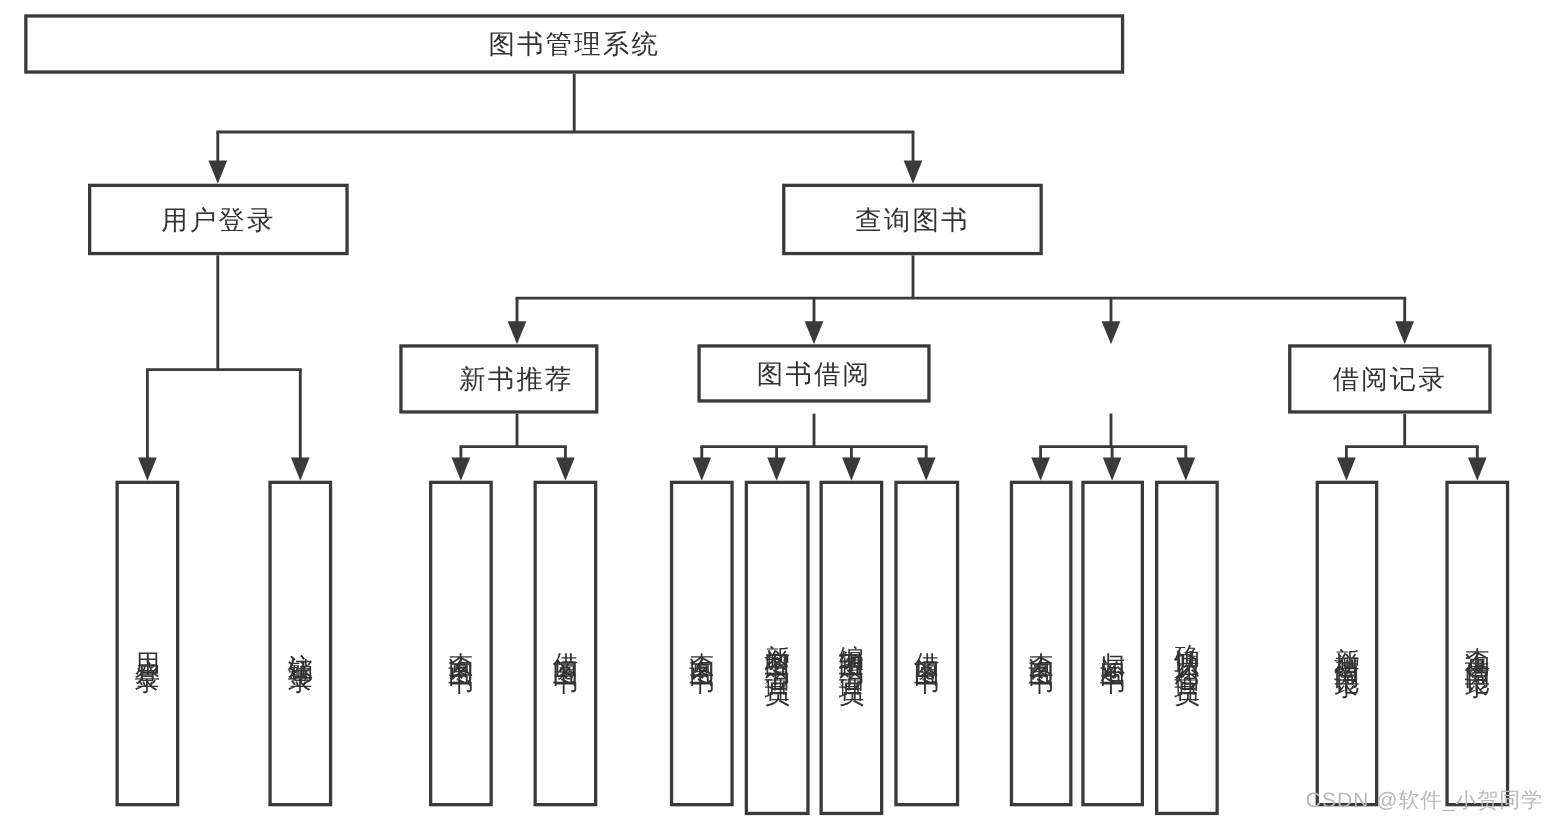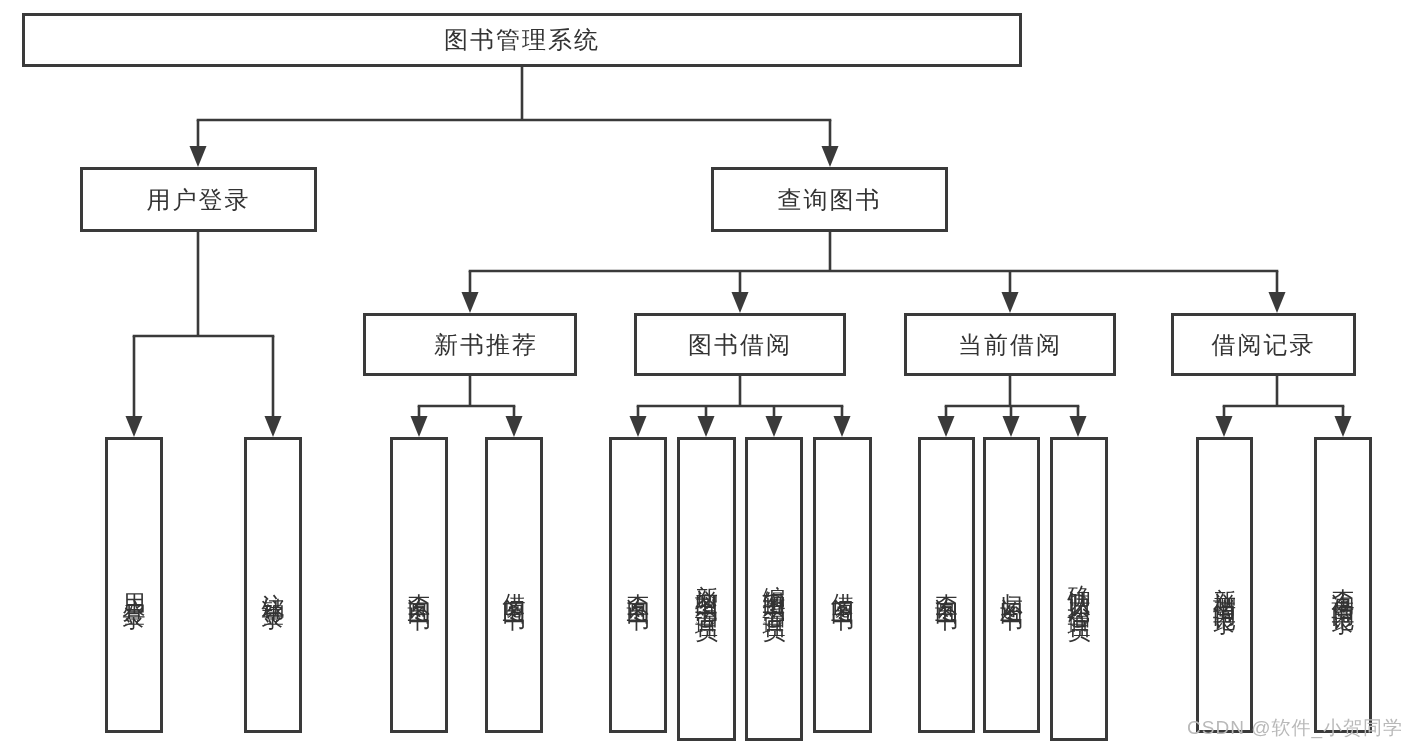--- a/index.html
+++ b/index.html
@@ -19,22 +19,22 @@
   .vbox .vtext{
     writing-mode:vertical-rl;text-orientation:mixed;
     font-size:23px;letter-spacing:5px;line-height:1;white-space:nowrap;
   }
   
   .n-root{left:22px;top:13px;width:1000px;height:54px;}
   
   .n-user-login{left:80px;top:167px;width:237px;height:65px;}
   .n-book-mgmt{left:711px;top:167px;width:237px;height:65px;}
   
-  .n-new-book-rec{left:363px;top:313px;width:214px;height:63px;padding-left:32px;}
-  .n-book-borrow{left:634px;top:313px;width:212px;height:63px;}
+  .n-new-book-rec{left:363px;top:313px;width:181px;height:63px;padding-left:32px;}
+  .n-book-borrow{left:634px;top:313px;width:212px;height:53px;}
   .n-current-borrow{left:904px;top:313px;width:212px;height:63px;}
   .n-borrow-record{left:1171px;top:313px;width:185px;height:63px;}
   
   .leaf{top:437px;height:296px;}
   .leaf.tall{height:304px;}
   .lf1{left:105px;width:58px;}
   .lf2{left:244px;width:58px;}
   .lf3{left:390px;width:58px;}
   .lf4{left:485px;width:58px;}
   .lf5{left:609px;width:58px;}
@@ -121,23 +121,20 @@
   <div class="box hbox n-book-mgmt">
     <span>查询图书</span>
   </div>
 
   <div class="box hbox n-new-book-rec">
     <span>新书推荐</span>
   </div>
   <div class="box hbox n-book-borrow">
     <span>图书借阅</span>
   </div>
-  <div class="box hbox n-current-borrow">
-    <span>当前借阅</span>
-  </div>
   <div class="box hbox n-borrow-record">
     <span>借阅记录</span>
   </div>
 
   <div class="box vbox leaf lf1">
     <span class="vtext">用户登录</span>
   </div>
   <div class="box vbox leaf lf2">
     <span class="vtext">注销登录</span>
   </div>

